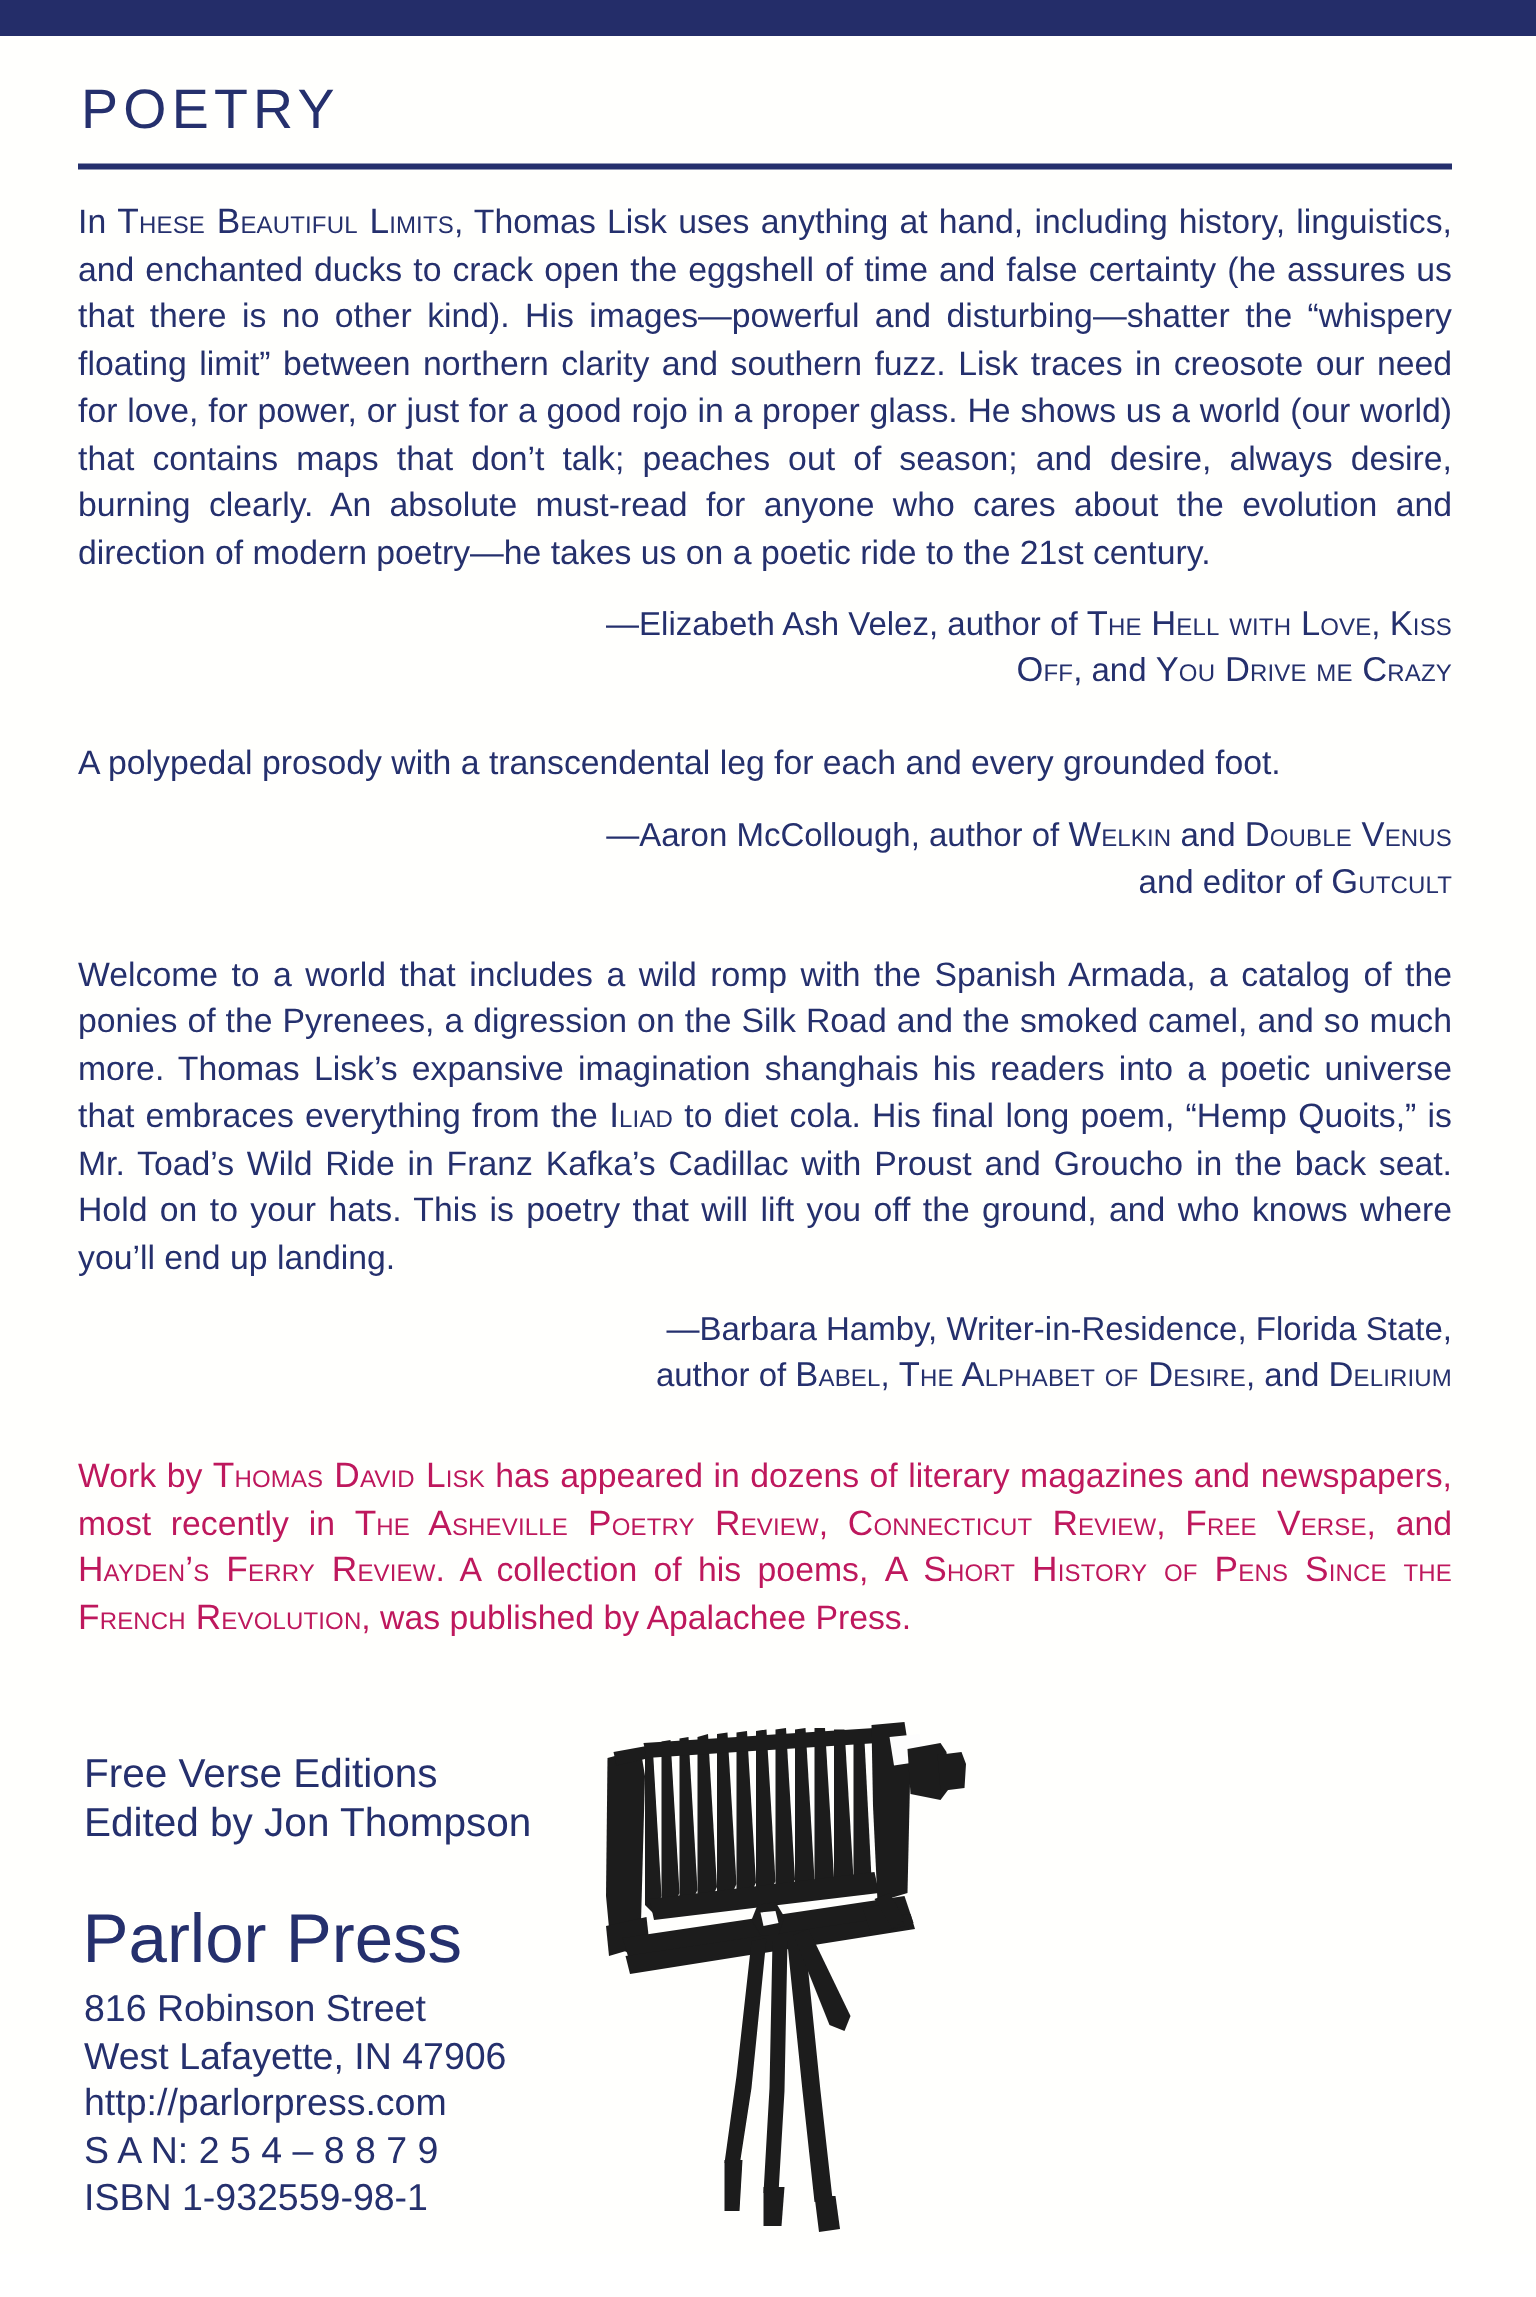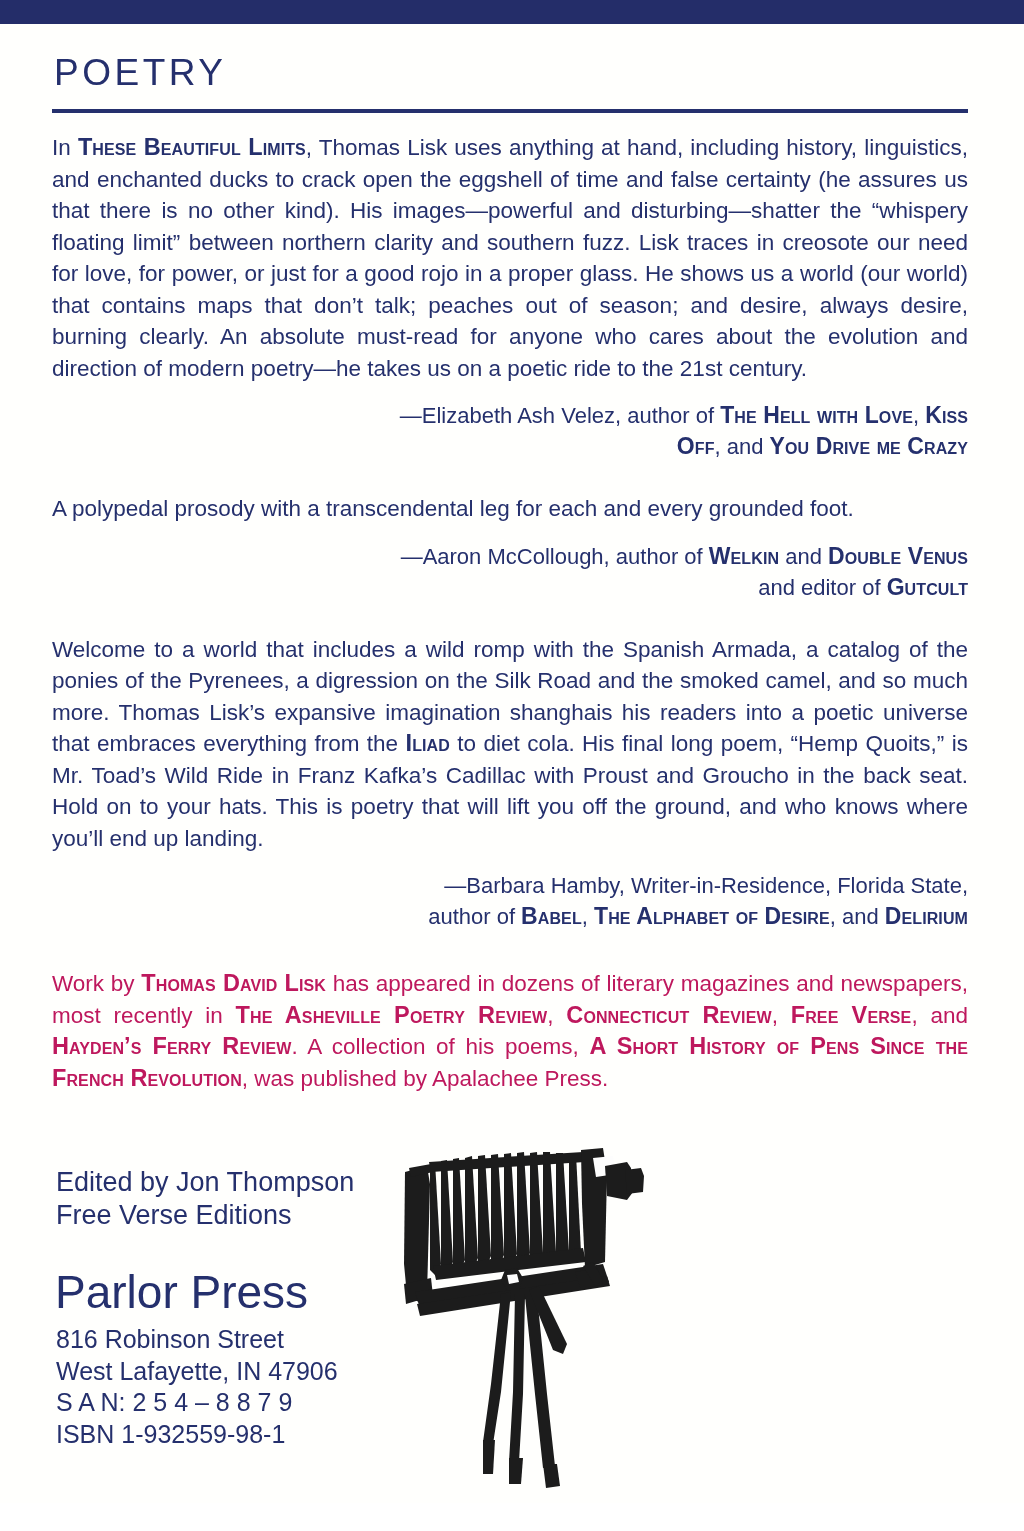--- a/index.html
+++ b/index.html
@@ -72,21 +72,20 @@
   }
 
   .gap-sm { height: 16px; }
   .gap-md { height: 31px; }
   .gap-lg { height: 36px; }
 
   .sc {
     font-variant: small-caps;
     font-size: 1.045em;
     letter-spacing: 0.1px;
-    font-weight: bold;
   }
 
   .bio {
     font-size: 22.5px;
     line-height: 31.5px;
     text-align: justify;
     color: #be185d;
     margin: 0;
   }
 
@@ -167,29 +166,30 @@
     <div class="gap-sm"></div>
     <p class="attrib">—Barbara Hamby, Writer-in-Residence, Florida State, author of <span class="sc">Babel</span>, <span class="sc">The Alphabet of Desire</span>, and <span class="sc">Delirium</span></p>
 
     <div class="gap-lg"></div>
 
     <p class="bio">Work by <span class="sc">Thomas David Lisk</span> has appeared in dozens of literary magazines and newspapers, most recently in <span class="sc">The Asheville Poetry Review</span>, <span class="sc">Connecticut Review</span>, <span class="sc">Free Verse</span>, and <span class="sc">Hayden’s Ferry Review</span>. A collection of his poems, <span class="sc">A Short History of Pens Since the French Revolution</span>, was published by Apalachee Press.</p>
 
     <div class="footer">
 
       <div class="imprint">
+        <div class="imprint-line">Free Verse Editions</div>
         <div class="imprint-line">Edited by Jon Thompson</div>
-        <div class="imprint-line">Free Verse Editions</div>
       </div>
 
       <div class="press-name">Parlor Press</div>
 
       <div class="address">
         <div class="address-line">816 Robinson Street</div>
         <div class="address-line">West Lafayette, IN 47906</div>
+        <div class="address-line">http://parlorpress.com</div>
         <div class="address-line">S A N: 2 5 4 – 8 8 7 9</div>
         <div class="address-line">ISBN 1-932559-98-1</div>
       </div>
 
       <div class="camera-art">
         <svg viewBox="0 0 275 345" width="275" height="345" aria-hidden="true">
           <g fill="#1c1c1c">
 
             <path d="M8,28 L30,22 L33,40 L30,150 L22,158 L10,152 L7,120 Z"></path>
             <path d="M12,24 L34,20 L36,28 L14,33 Z"></path>

